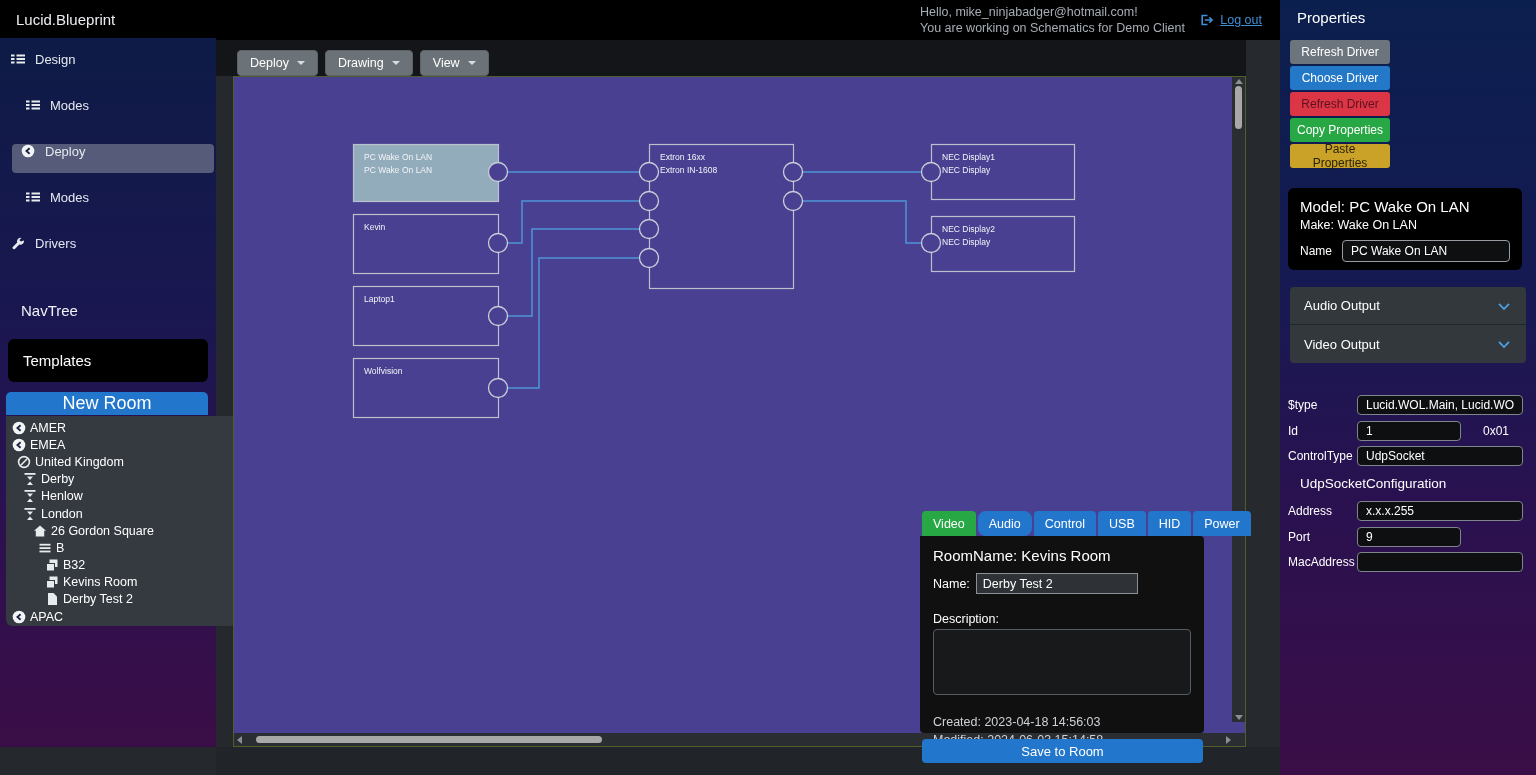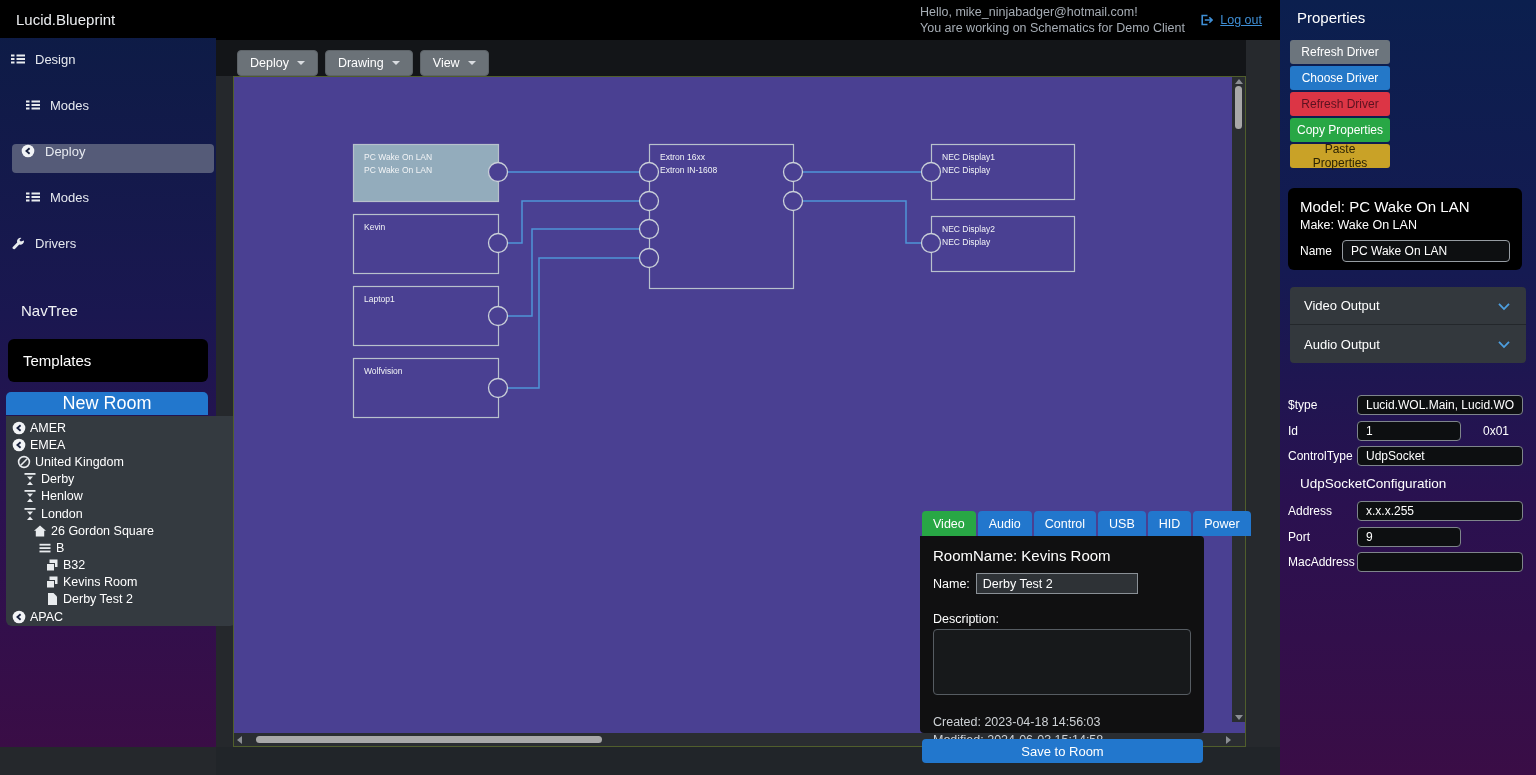--- a/index.html
+++ b/index.html
@@ -352,21 +352,21 @@
   <div class="sb-track-h">
     <div class="arr arr-lf"></div>
     <div class="sb-thumb-h"></div>
     <div class="arr arr-rt"></div>
   </div>
   <div class="sb-corner"></div>
 </div>
 
 <div id="tabs" class="abs">
     <div class="tab" style="background: rgb(40, 167, 69);">Video</div>
-    <div class="tab" style="background: rgb(34, 119, 205);">Audio</div>
+    <div class="tab" style="background: rgb(34, 119, 205); border-radius: 8px;">Audio</div>
     <div class="tab" style="background: rgb(34, 119, 205);">Control</div>
     <div class="tab" style="background: rgb(34, 119, 205);">USB</div>
     <div class="tab" style="background: rgb(34, 119, 205);">HID</div>
     <div class="tab" style="background: rgb(34, 119, 205);">Power</div>
   </div>
 
 <div id="roompanel" class="abs">
   <div id="roomname">RoomName: Kevins Room</div>
   <div class="form-row">
     <label>Name:</label>
@@ -394,31 +394,31 @@
   <div id="modelbox">
     <div id="model-title">Model: PC Wake On LAN</div>
     <div id="model-make">Make: Wake On LAN</div>
     <div id="model-name-row">
       <label>Name</label>
       <input id="model-name-input" value="PC Wake On LAN" style="">
     </div>
   </div>
   <div id="accordions">
       <div class="acc">
+        <span>Audio Output</span>
+        <svg width="16" height="14" viewBox="0 0 16 14" class="icn">
+          <path d="M3 4.8 L8 10 L13 4.8" stroke="#4d9fe0" stroke-width="1.8" fill="none"></path>
+        </svg>
+      </div>
+      <div class="acc">
         <span>Video Output</span>
         <svg width="16" height="14" viewBox="0 0 16 14" class="icn">
           <path d="M3 4.8 L8 10 L13 4.8" stroke="#4d9fe0" stroke-width="1.8" fill="none"></path>
         </svg>
       </div>
-      <div class="acc">
-        <span>Audio Output</span>
-        <svg width="16" height="14" viewBox="0 0 16 14" class="icn">
-          <path d="M3 4.8 L8 10 L13 4.8" stroke="#4d9fe0" stroke-width="1.8" fill="none"></path>
-        </svg>
-      </div>
     </div>
   <div id="fields">
       <div class="field-row">
         <span class="field-label">$type</span>
         <input class="field-input w-wide" value="Lucid.WOL.Main, Lucid.WOL" style="">
       </div>
       <div class="field-row">
         <span class="field-label">Id</span>
         <input class="field-input w-narrow" value="1" style="">
         <span class="field-suffix">0x01</span>

